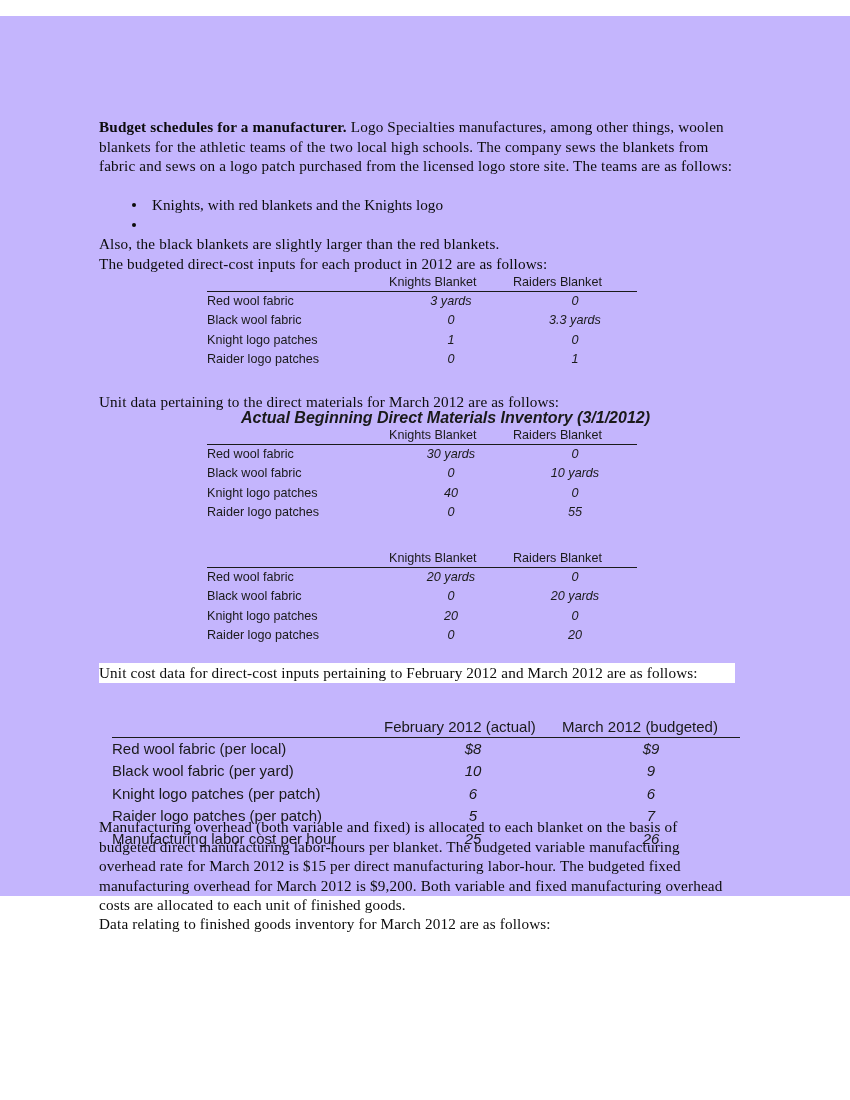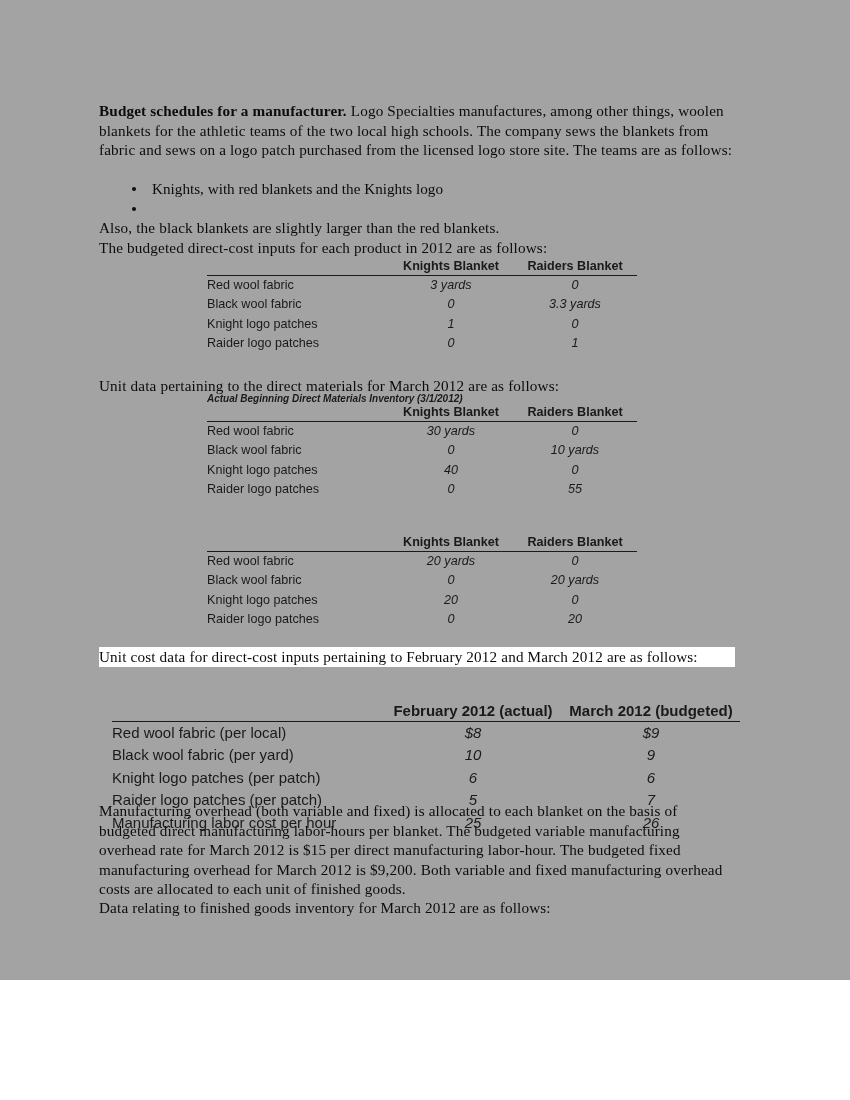--- a/index.html
+++ b/index.html
@@ -11,24 +11,24 @@
     width: 850px;
     height: 1100px;
     position: relative;
     font-family: "Liberation Serif", serif;
     color: #000000;
     overflow: hidden;
   }
 
   #page {
     position: absolute;
-    left: 0; top: 0;
+    left: 0; top: 16px;
     width: 850px;
-    height: 980px;
-    background: #a3a3a3;
+    height: 880px;
+    background: #c4b5fd;
   }
 
   
   .prose {
     position: absolute;
     left: 99px;
     width: 636px;
     font-family: "Liberation Serif", serif;
     font-size: 15.2px;
     line-height: 19.6px;
@@ -79,22 +79,22 @@
     table-layout: fixed;
   }
   .tbl th, .tbl td {
     padding: 0;
     margin: 0;
     font-weight: normal;
     vertical-align: baseline;
     white-space: nowrap;
   }
   .tbl th {
-    font-weight: bold;
-    text-align: center;
+    font-weight: normal;
+    text-align: left;
   }
   .tbl td.lbl { text-align: left; }
   .tbl td.val { text-align: center; font-style: italic; }
   .tbl tr.hdr-row th { padding-bottom: 2px; }
   .tbl tr.rule-row td {
     padding: 0;
     height: 3px;
   }
   .rule-line {
     height: 0;
@@ -102,21 +102,21 @@
     width: 100%;
   }
 
   
   .tbl-narrow { font-size: 12.6px; }
   .tbl-narrow table { width: 430px; }
   .tbl-narrow col.c-lbl { width: 182px; }
   .tbl-narrow col.c-a   { width: 124px; }
   .tbl-narrow col.c-b   { width: 124px; }
   .tbl-narrow tr.body-row td { height: 19.4px; }
-  .tbl-narrow .tbl-caption { font-size: 10px; margin-bottom: 1px; }
+  .tbl-narrow .tbl-caption { font-size: 16px; margin-bottom: 1px; margin-left: 34px; }
 
   
   .tbl-wide { font-size: 15px; margin-top: 36px; }
   .tbl-wide table { width: 628px; }
   .tbl-wide col.c-lbl { width: 272px; }
   .tbl-wide col.c-a   { width: 178px; }
   .tbl-wide col.c-b   { width: 178px; }
   .tbl-wide tr.body-row td { height: 22.4px; }
 
   

